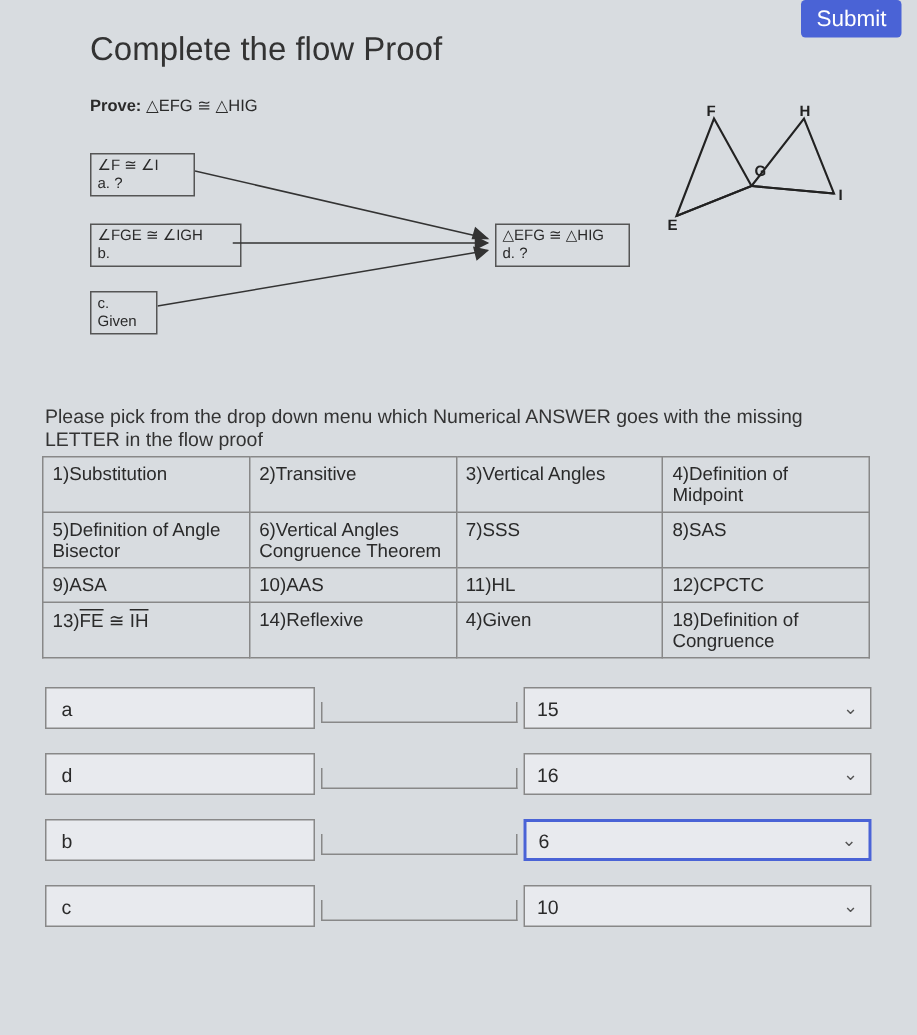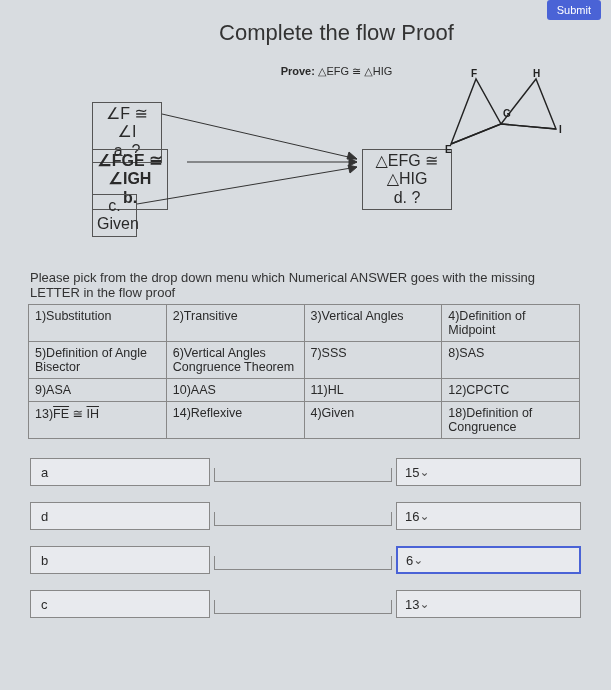--- a/index.html
+++ b/index.html
@@ -13,45 +13,44 @@
     color: #2a2a2a;
     font-size: 13px;
   }
   .submit-btn {
     position: absolute;
     top: 0px; right: 10px;
     background: #4a63d6;
     color: #fff;
     padding: 4px 10px;
     border-radius: 3px;
-    font-size: 11px;
+    font-size: 15px;
   }
   .page {
-    padding: 20px 30px 10px 92px;
-    text-align: center;
+    padding: 20px 30px 10px 60px;
   }
   h1 {
     font-weight: 400;
     font-size: 22px;
     color: #333;
     margin-bottom: 18px;
   }
   .proof-area {
     position: relative;
     height: 190px;
     font-size: 11px;
   }
   .gp { line-height: 1.3; }
   .ovl { text-decoration: overline; }
   .node {
     position: absolute;
     border: 1px solid #555;
     background: rgba(255,255,255,0.0);
     padding: 2px 4px;
-    font-size: 16px;
+    font-size: 10px;
     line-height: 1.15;
   }
   .arrow {
     position: absolute;
     stroke: #333;
     fill: #333;
   }
   .figure {
     position: absolute;
     right: 10px; top: 5px;
@@ -105,27 +104,27 @@
   }
   .connector::before {
     content:"";
     position:absolute; left:0; top:0; height:14px; border-left:1px solid #888;
   }
   .connector::after {
     content:"";
     position:absolute; right:0; top:0; height:14px; border-right:1px solid #888;
   }
   .selectwrap {
-    width: 185px;
+    width: 232px;
     height: 28px;
     border: 1px solid #888;
     background: #e8eaee;
     display: flex;
     align-items: center;
-    justify-content: flex-start;
+    justify-content: space-between;
     padding: 0 8px;
     font-size: 13px;
   }
   .selectwrap.active { border:2px solid #4a63d6; }
   .chev {
     font-size: 12px;
     color: #555;
   }
 </style>
 </head>
@@ -141,21 +140,21 @@
       <div>
         <b>Prove:</b>
         <span>△EFG ≅ △HIG</span>
       </div>
     </div>
 
     <div class="node" style="left:0px; top:38px; width:70px;">
       <div>∠F ≅ ∠I</div>
       <div>a.  ?</div>
     </div>
-    <div class="node" style="left:0px; top:85px; width:76px;font-weight:bold;">
+    <div class="node" style="left:0px; top:85px; width:101px;">
       <div>∠FGE ≅ ∠IGH</div>
       <div>b.</div>
     </div>
     <div class="node" style="left:0px; top:130px; width:45px;">
       <div>c.</div>
       <div>Given</div>
     </div>
     <div class="node" style="left:270px; top:85px; width:90px;">
       <div>△EFG ≅ △HIG</div>
       <div>d.  ?</div>
@@ -241,17 +240,17 @@
     <div class="connector"></div>
     <div class="selectwrap active">
       <span>6</span>
       <span class="chev">⌄</span>
     </div>
   </div>
   <div class="ans-row">
     <div class="letterbox">c</div>
     <div class="connector"></div>
     <div class="selectwrap">
-      <span>13</span>
+      <span>10</span>
       <span class="chev">⌄</span>
     </div>
   </div>
 </div>
 
 </body></html>

